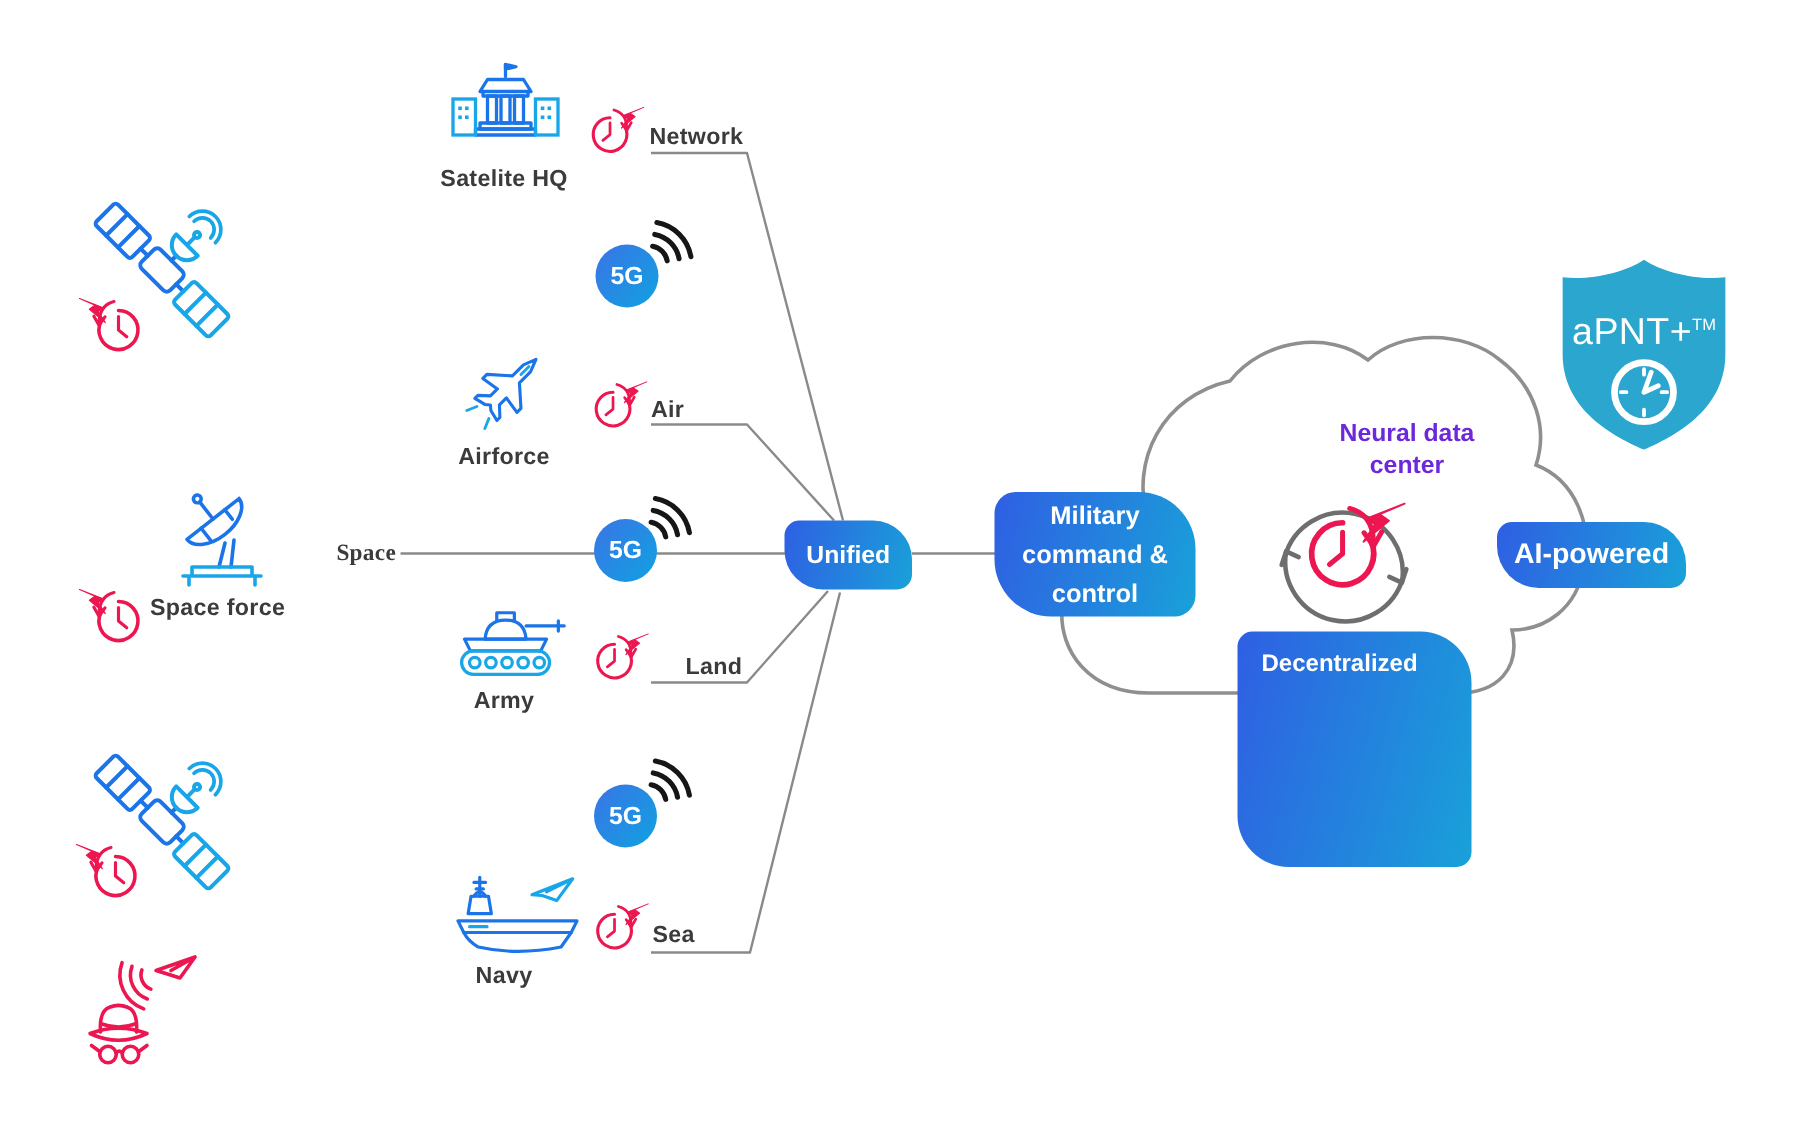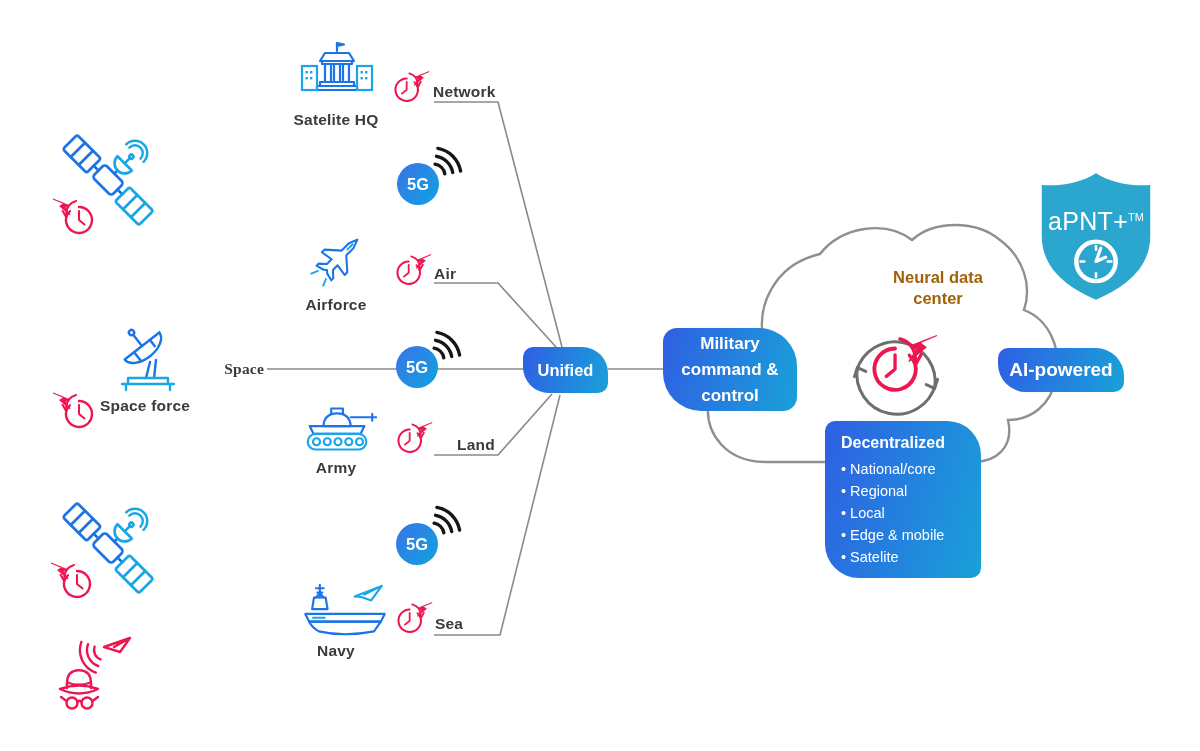--- a/index.html
+++ b/index.html
@@ -16,22 +16,22 @@
   #command-node span{display:block;width:118px;}
   #ai-node{left:998px;top:348px;width:126px;height:44px;font-size:19px;border-radius:10px 28px 10px 28px;}
   #dec-node{left:825px;top:421px;width:156px;height:157px;border-radius:10px 34px 10px 34px;
             display:block;box-sizing:border-box;padding:13px 8px 12px 16px;text-align:left;}
   #dec-node .dec-title{font-size:16px;font-weight:700;}
   #dec-node ul{margin:6px 0 0;padding:0;list-style:none;font-size:14.5px;font-weight:500;line-height:22px;}
   #dec-node li::before{content:"• ";}
   .fiveg{position:absolute;z-index:2;width:42px;height:42px;border-radius:50%;
          background:linear-gradient(130deg,#3A74E6 0%,#10A2E0 100%);
          color:#fff;font-weight:700;font-size:16.5px;display:flex;align-items:center;justify-content:center;}
-  .neural{position:absolute;z-index:3;left:872px;top:267px;width:132px;text-align:center;
-          font-size:16.5px;font-weight:600;color:#a16207;line-height:21px;}
+  .neural{position:absolute;z-index:3;left:872px;top:279px;width:132px;text-align:center;
+          font-size:16.5px;font-weight:600;color:#6d28d9;line-height:21px;}
   .badge-text{position:absolute;z-index:5;left:1040px;top:196px;width:112px;text-align:center;
               color:#fff;font-weight:400;font-size:25px;letter-spacing:.3px;margin-top:11px;}
   .badge-text sup{font-size:11px;letter-spacing:0;}
   .mirror{transform:scaleX(-1);}
 </style>
 </head>
 <body>
 
 <div class="canvas">
 
@@ -304,27 +304,20 @@
   <svg class="icon" style="left:868px;top:334px;" width="70" height="64">
       <use href="#sym-jam"></use>
     </svg>
 
   <div class="box" id="ai-node">
     <span>AI-powered</span>
   </div>
 
   <div class="box" id="dec-node">
     <div class="dec-title">Decentralized</div>
-    <ul>
-      <li>National/core</li>
-      <li>Regional</li>
-      <li>Local</li>
-      <li>Edge &amp; mobile</li>
-      <li>Satelite</li>
-    </ul>
   </div>
 
   <svg class="icon" style="left:1032px;top:170px;z-index:4;" width="128" height="134">
       <use href="#sym-shield"></use>
     </svg>
   <div class="badge-text"><span>aPNT+</span><sup>TM</sup></div>
 
 </div>
 
 </body></html>

